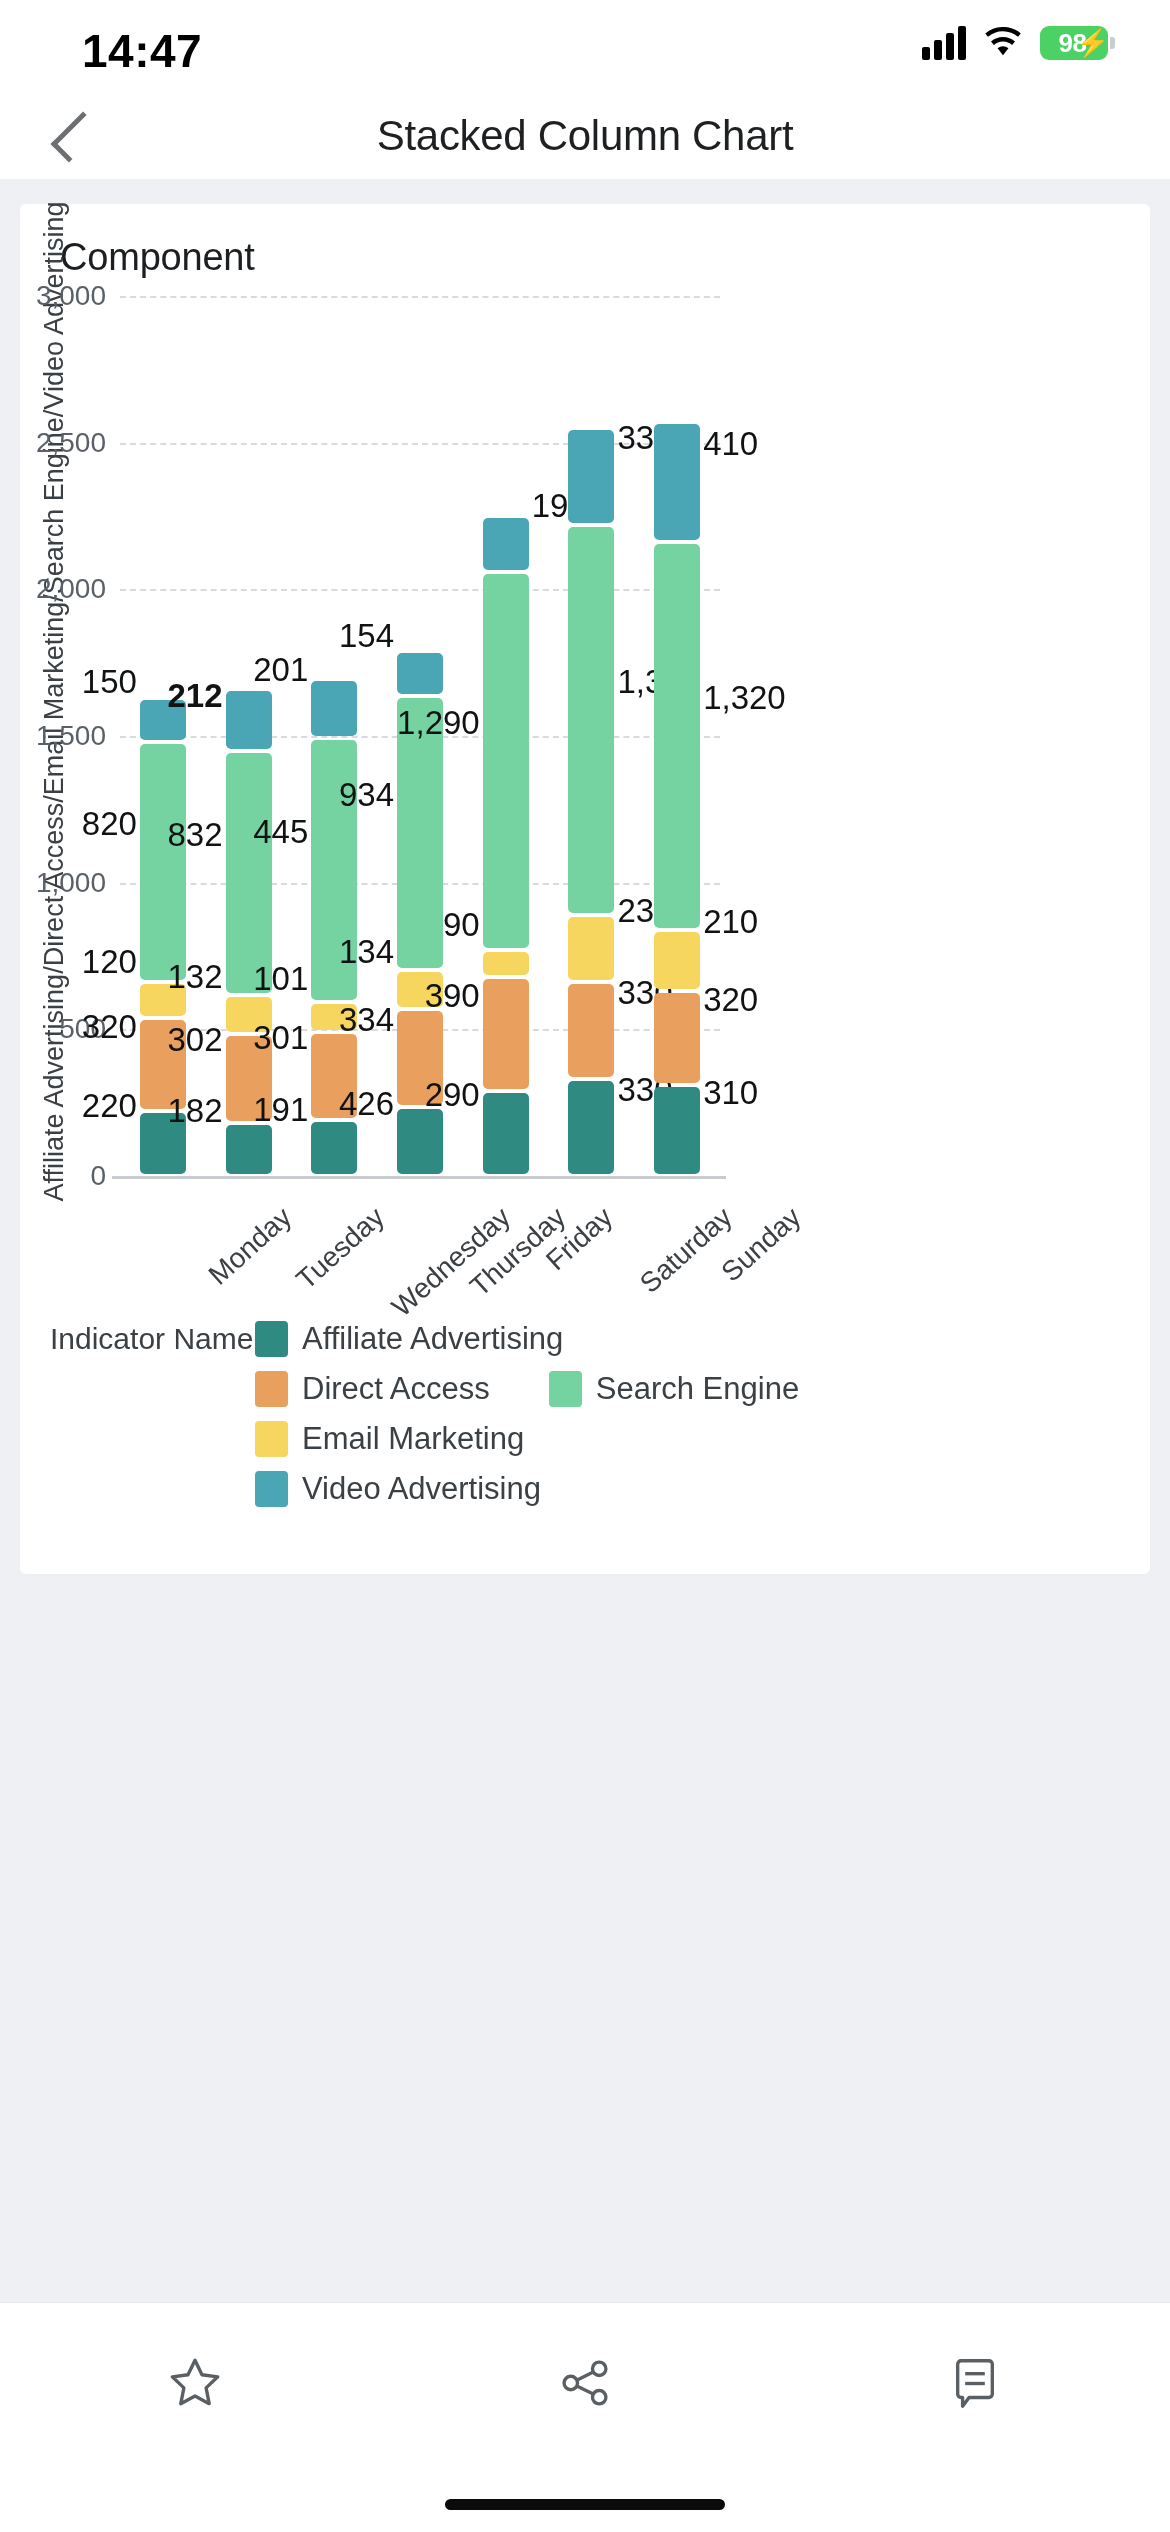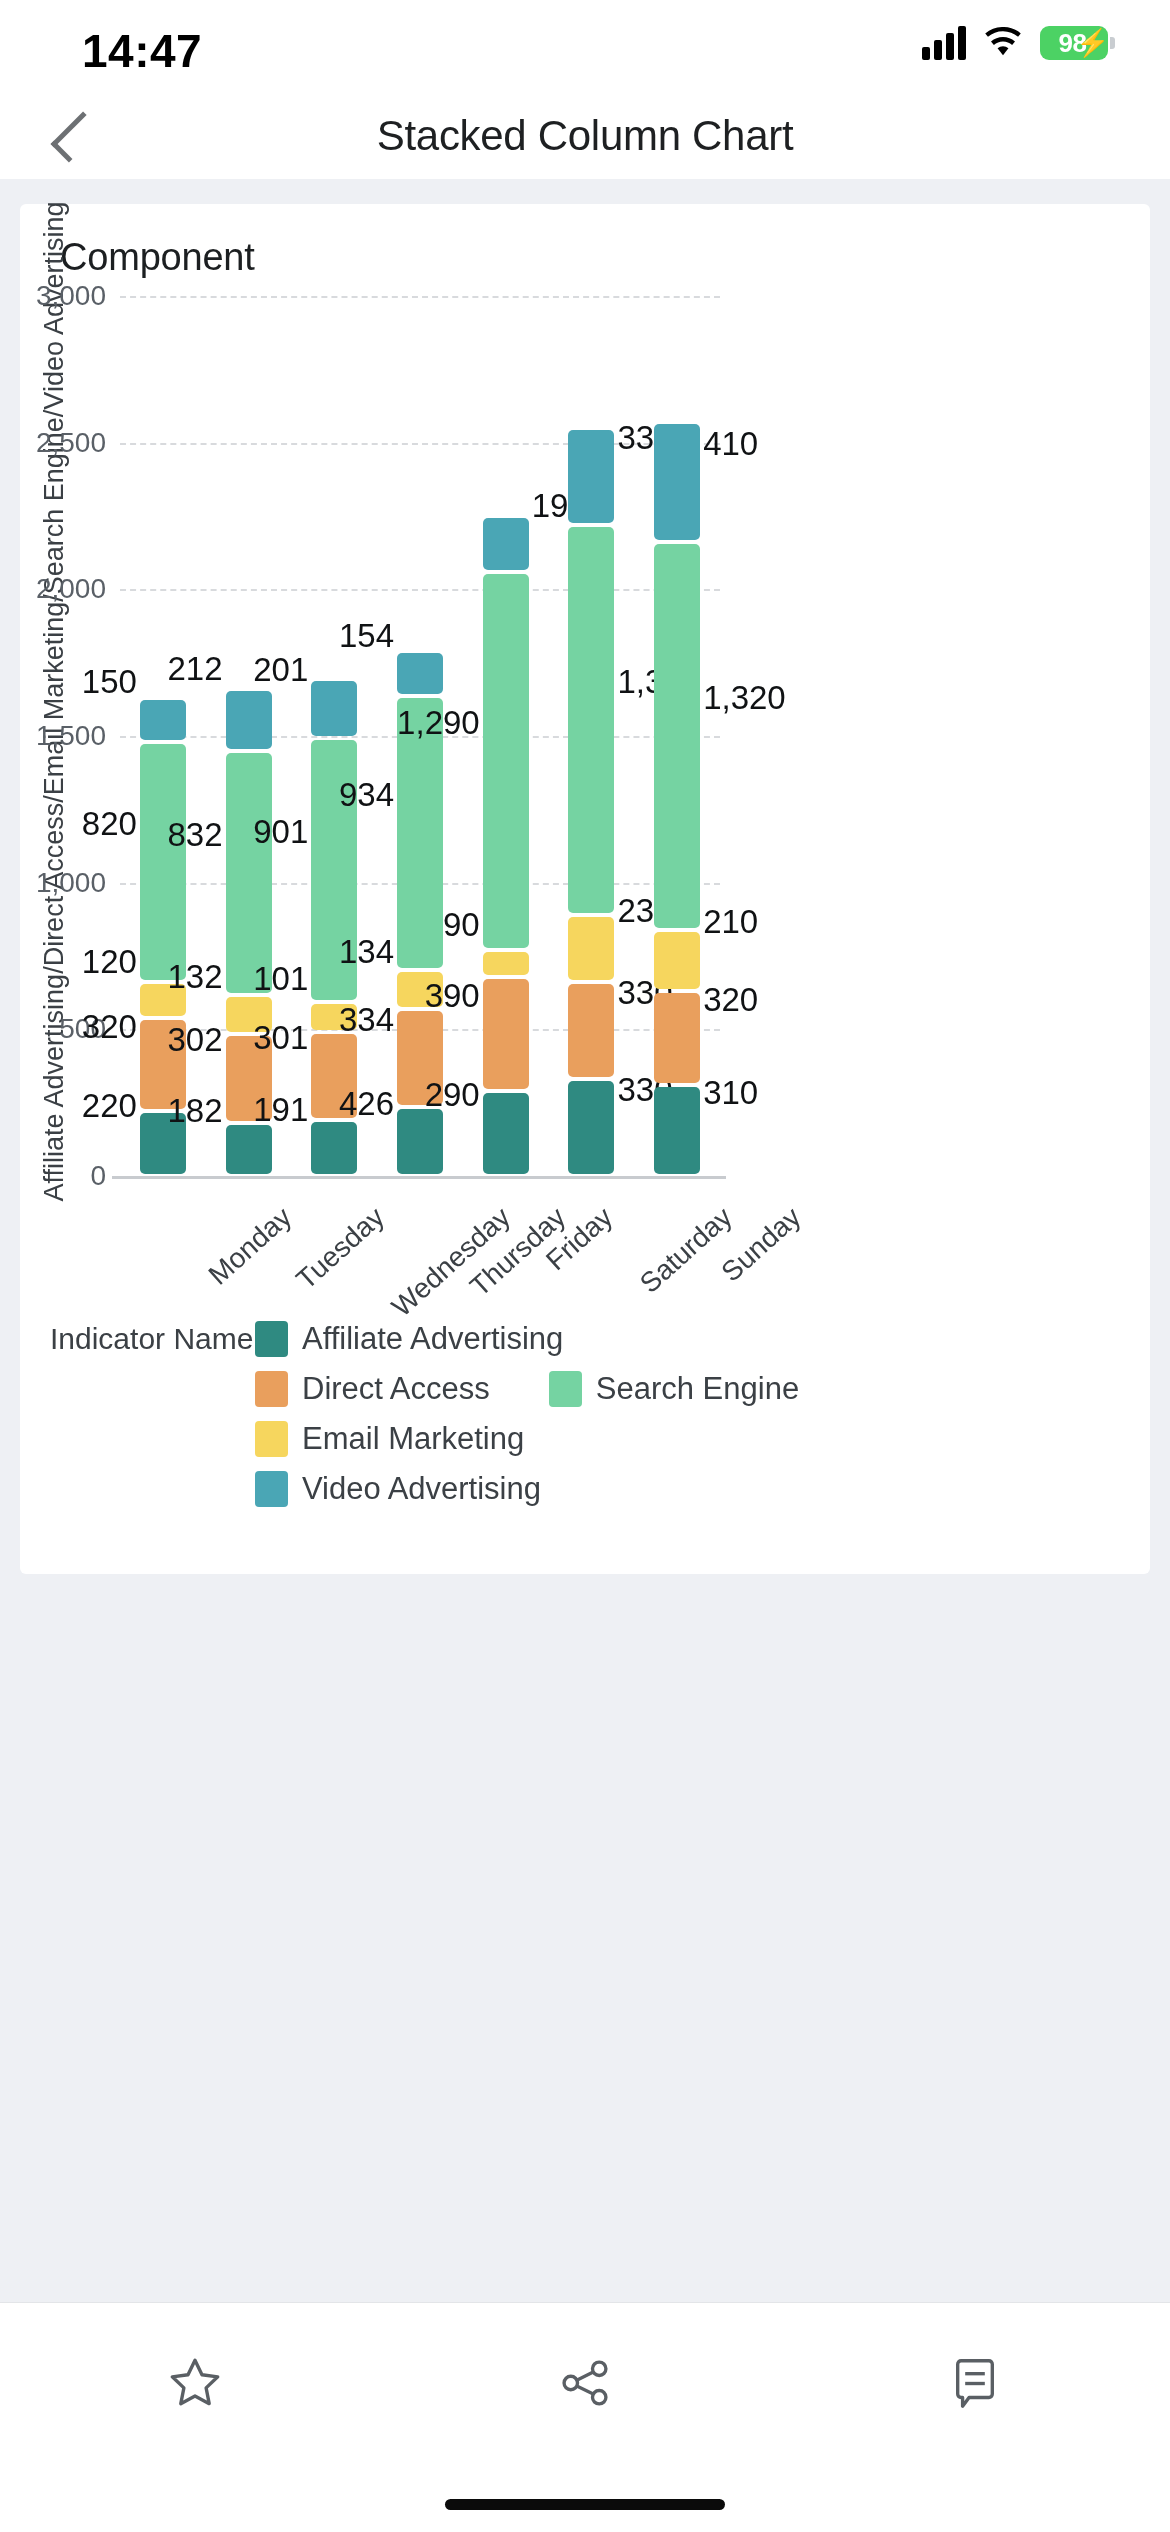--- a/index.html
+++ b/index.html
@@ -238,32 +238,32 @@
           <div class="barcol" style="left: 105.571px; height: 880px;">
             <div class="seg" style="background: rgb(47, 138, 129); height: 49.3867px; bottom: 2px;"></div>
             <div class="seglabel" style="bottom: 26.6933px;">182</div>
             <div class="seg" style="background: rgb(233, 159, 93); height: 84.5867px; bottom: 55.3867px;"></div>
             <div class="seglabel" style="bottom: 97.68px;">302</div>
             <div class="seg" style="background: rgb(246, 214, 94); height: 34.72px; bottom: 143.973px;"></div>
             <div class="seglabel" style="bottom: 161.333px;">132</div>
             <div class="seg" style="background: rgb(117, 211, 162); height: 240.053px; bottom: 182.693px;"></div>
             <div class="seglabel" style="bottom: 302.72px;">832</div>
             <div class="seg" style="background: rgb(74, 166, 181); height: 58.1867px; bottom: 426.747px;"></div>
-            <div class="seglabel" style="bottom: 469px;">212</div>
+            <div class="seglabel" style="bottom: 442px; font-weight: bold;">212</div>
           </div>
           <div class="xtick" style="left: 142.571px;">Tuesday</div>
           <div class="barcol" style="left: 191.286px; height: 880px;">
             <div class="seg" style="background: rgb(47, 138, 129); height: 52.0267px; bottom: 2px;"></div>
             <div class="seglabel" style="bottom: 28.0133px;">191</div>
             <div class="seg" style="background: rgb(233, 159, 93); height: 84.2933px; bottom: 58.0267px;"></div>
             <div class="seglabel" style="bottom: 100.173px;">301</div>
             <div class="seg" style="background: rgb(246, 214, 94); height: 25.6267px; bottom: 146.32px;"></div>
             <div class="seglabel" style="bottom: 159.133px;">101</div>
             <div class="seg" style="background: rgb(117, 211, 162); height: 260.293px; bottom: 175.947px;"></div>
-            <div class="seglabel" style="bottom: 306.093px;">901</div>
+            <div class="seglabel" style="bottom: 306.093px;">445</div>
             <div class="seg" style="background: rgb(74, 166, 181); height: 54.96px; bottom: 440.24px;"></div>
             <div class="seglabel" style="bottom: 467.72px;">201</div>
           </div>
           <div class="xtick" style="left: 228.286px;">Wednesday</div>
           <div class="barcol" style="left: 277px; height: 880px;">
             <div class="seg" style="background: rgb(47, 138, 129); height: 64.64px; bottom: 2px;"></div>
             <div class="seglabel" style="bottom: 34.32px;">426</div>
             <div class="seg" style="background: rgb(233, 159, 93); height: 93.9733px; bottom: 70.64px;"></div>
             <div class="seglabel" style="bottom: 117.627px;">334</div>
             <div class="seg" style="background: rgb(246, 214, 94); height: 35.3067px; bottom: 168.613px;"></div>

